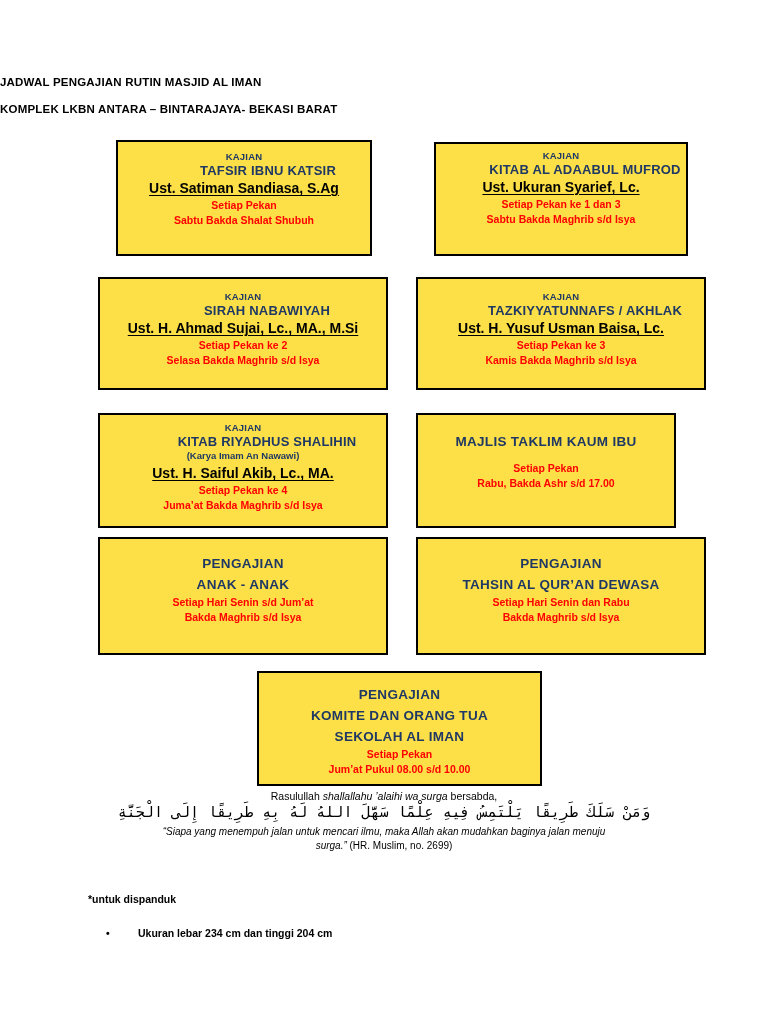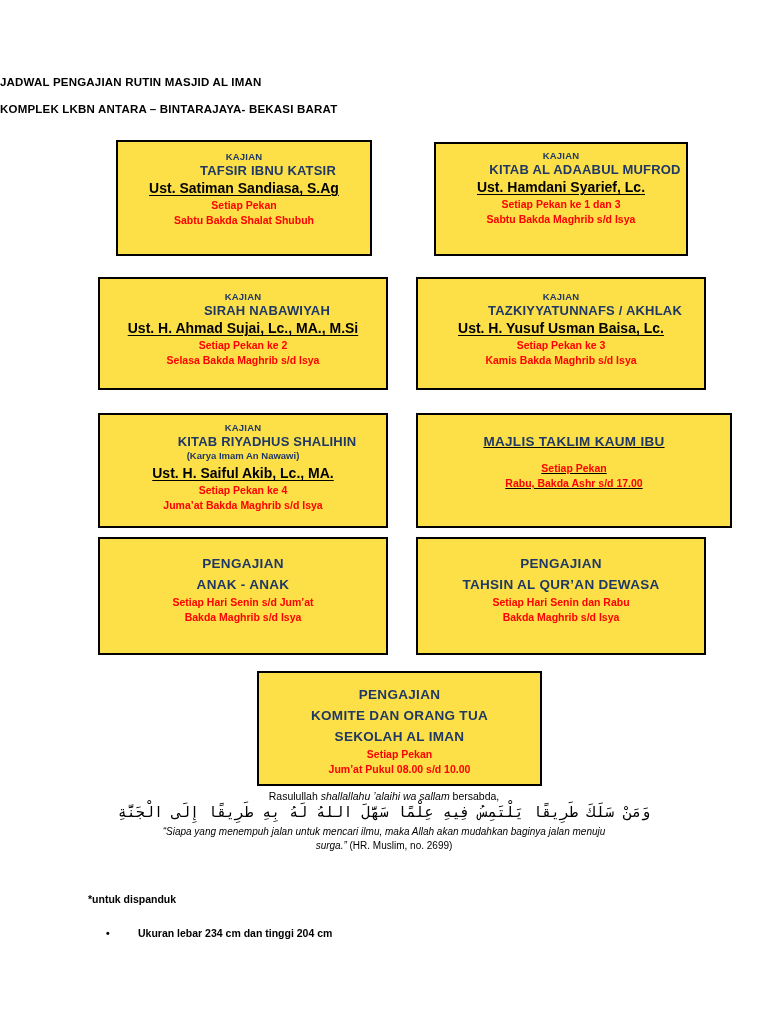--- a/index.html
+++ b/index.html
@@ -166,21 +166,21 @@
       <div class="ustadz">Ust. Satiman Sandiasa, S.Ag</div>
       <div class="detail">Setiap Pekan</div>
       <div class="detail">Sabtu Bakda Shalat Shubuh</div>
     </div>
   </div>
 
   <div class="box" style="left:434px; top:142px; width:254px; height:114px;">
     <div class="box-inner" style="padding-top:5px;">
       <div class="kajian-label">KAJIAN</div>
       <div class="topic">KITAB AL ADAABUL MUFROD</div>
-      <div class="ustadz">Ust. Hamdani Syarief, Lc.</div>
+      <div class="ustadz">Ust. Ukuran Syarief, Lc.</div>
       <div class="detail">Setiap Pekan ke 1 dan 3</div>
       <div class="detail">Sabtu Bakda Maghrib s/d Isya</div>
     </div>
   </div>
 
   <div class="box" style="left:98px; top:277px; width:290px; height:113px;">
     <div class="box-inner" style="padding-top:11px;">
       <div class="kajian-label">KAJIAN</div>
       <div class="topic">SIRAH NABAWIYAH</div>
       <div class="ustadz">Ust. H. Ahmad Sujai, Lc., MA., M.Si</div>
@@ -203,21 +203,21 @@
     <div class="box-inner" style="padding-top:6px;">
       <div class="kajian-label">KAJIAN</div>
       <div class="topic">KITAB RIYADHUS SHALIHIN</div>
       <div class="subtopic">(Karya Imam An Nawawi)</div>
       <div class="ustadz">Ust. H. Saiful Akib, Lc., MA.</div>
       <div class="detail">Setiap Pekan ke 4</div>
       <div class="detail">Juma’at Bakda Maghrib s/d Isya</div>
     </div>
   </div>
 
-  <div class="box" style="left:416px; top:413px; width:316px; height:115px;text-decoration:underline;">
+  <div class="box" style="left:416px; top:413px; width:260px; height:115px;">
     <div class="box-inner" style="padding-top:16px;">
       <div class="bigheading">MAJLIS TAKLIM KAUM IBU</div>
       <div class="spacer-8"></div>
       <div class="detail">Setiap Pekan</div>
       <div class="detail">Rabu,  Bakda Ashr s/d 17.00</div>
     </div>
   </div>
 
   <div class="box" style="left:98px; top:537px; width:290px; height:118px;">
     <div class="box-inner" style="padding-top:14px;">
@@ -241,21 +241,21 @@
     <div class="box-inner" style="padding-top:11px;">
       <div class="bigheading">PENGAJIAN</div>
       <div class="bigheading">KOMITE DAN ORANG TUA</div>
       <div class="bigheading">SEKOLAH AL IMAN</div>
       <div class="detail">Setiap Pekan</div>
       <div class="detail">Jum’at Pukul 08.00 s/d 10.00</div>
     </div>
   </div>
 
   <div class="hadith-wrap" style="top:789px;">
-    <div class="hadith-intro"><span>Rasulullah </span><i>shallallahu ’alaihi wa sallam</i><span> bersabda,</span></div>
+    <div class="hadith-intro"><span>Rasulullah </span><i>shallallahu ’alaihi wa surga</i><span> bersabda,</span></div>
     <div class="hadith-arabic">وَمَنْ سَلَكَ طَرِيقًا يَلْتَمِسُ فِيهِ عِلْمًا سَهَّلَ اللهُ لَهُ بِهِ طَرِيقًا إِلَى الْجَنَّةِ</div>
     <div class="hadith-trans">“Siapa yang menempuh jalan untuk mencari ilmu, maka Allah akan mudahkan baginya jalan menuju</div>
     <div class="hadith-trans"><span>surga.”</span><span class="src"> (HR. Muslim, no. 2699)</span></div>
   </div>
 
   <div class="note-heading" style="top:893px;">*untuk dispanduk</div>
   <div class="note-bullet" style="top:927px;">
     <span class="dot">•</span>
     <span>Ukuran lebar 234 cm dan tinggi 204 cm</span>
   </div>

